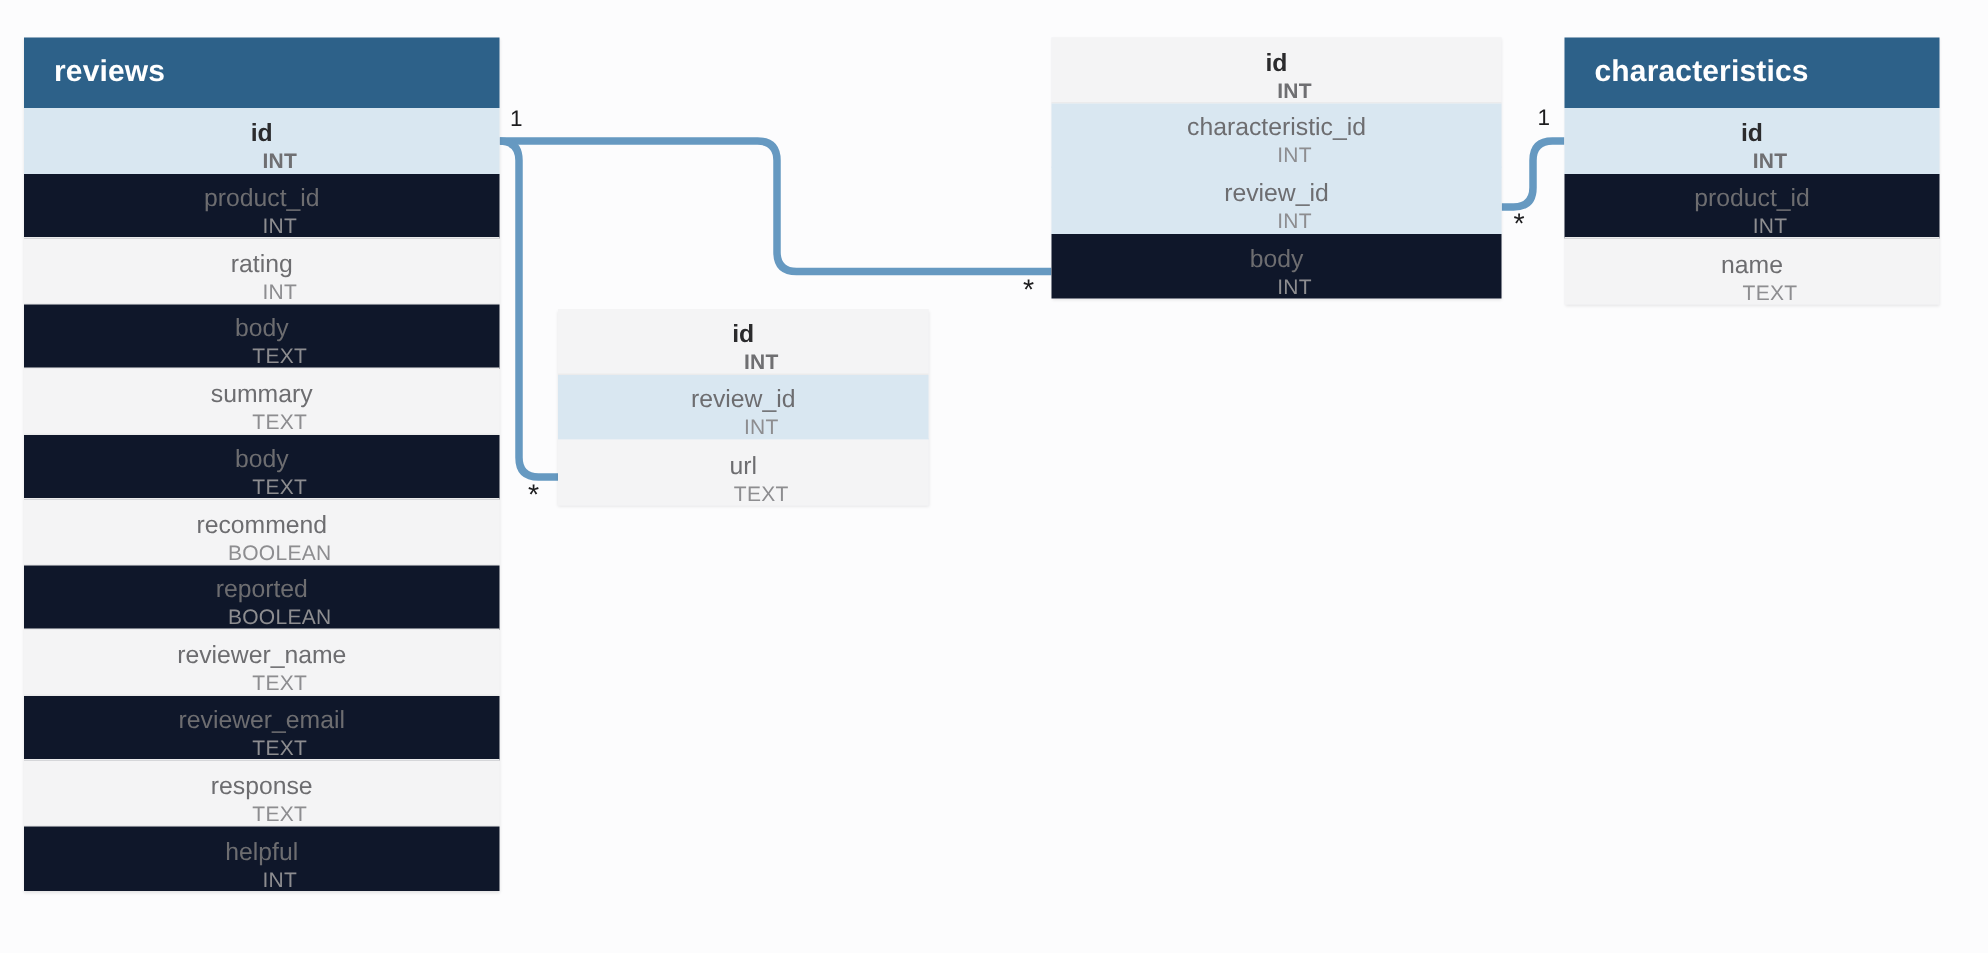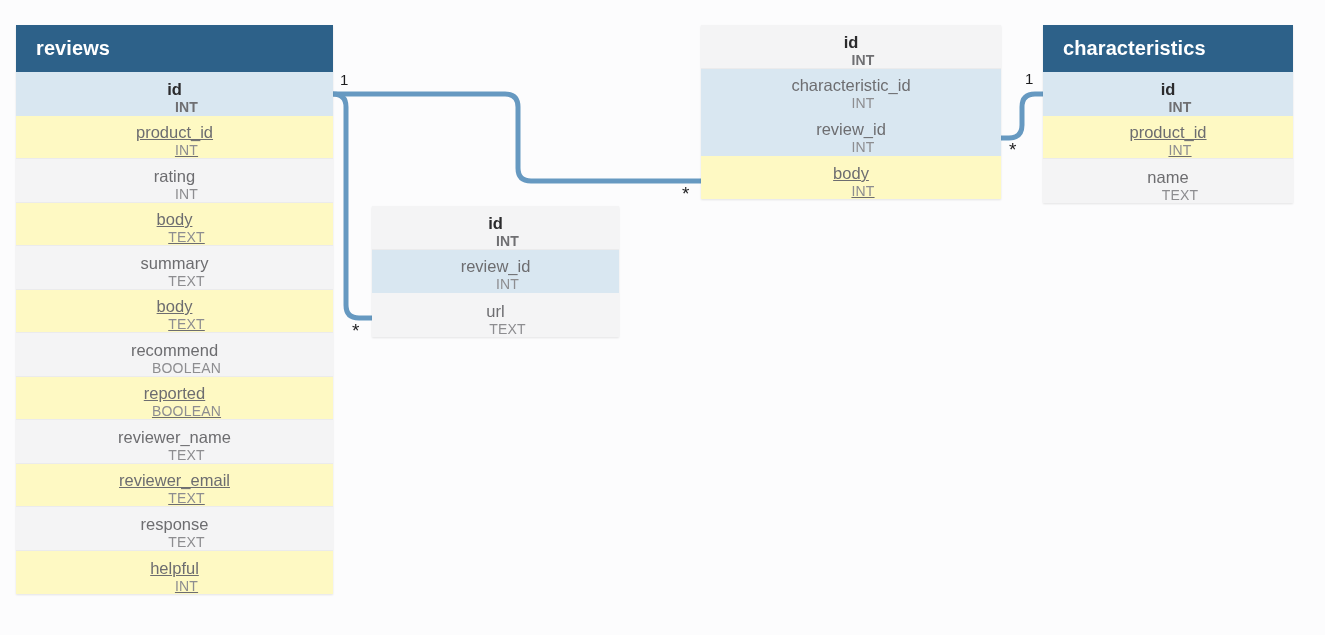--- a/index.html
+++ b/index.html
@@ -60,22 +60,21 @@
     color: #6d6d70;
     background: #f4f4f5;
     border-bottom: 1px solid #ebebec;
     white-space: nowrap;
     flex-direction: column;
   }
   .erd-row:last-child {
     border-bottom: none;
   }
   .erd-row.alt {
-    background: #fef9c3;
-    text-decoration: underline;
+    background: #0f172a;
   }
   .erd-row.hl {
     background: #d9e7f1;
     border-bottom-color: #d9e7f1;
   }
   .erd-row.hl + .erd-row.hl {
     border-top: none;
   }
   .erd-row .col-name {
     color: #6d6d70;

